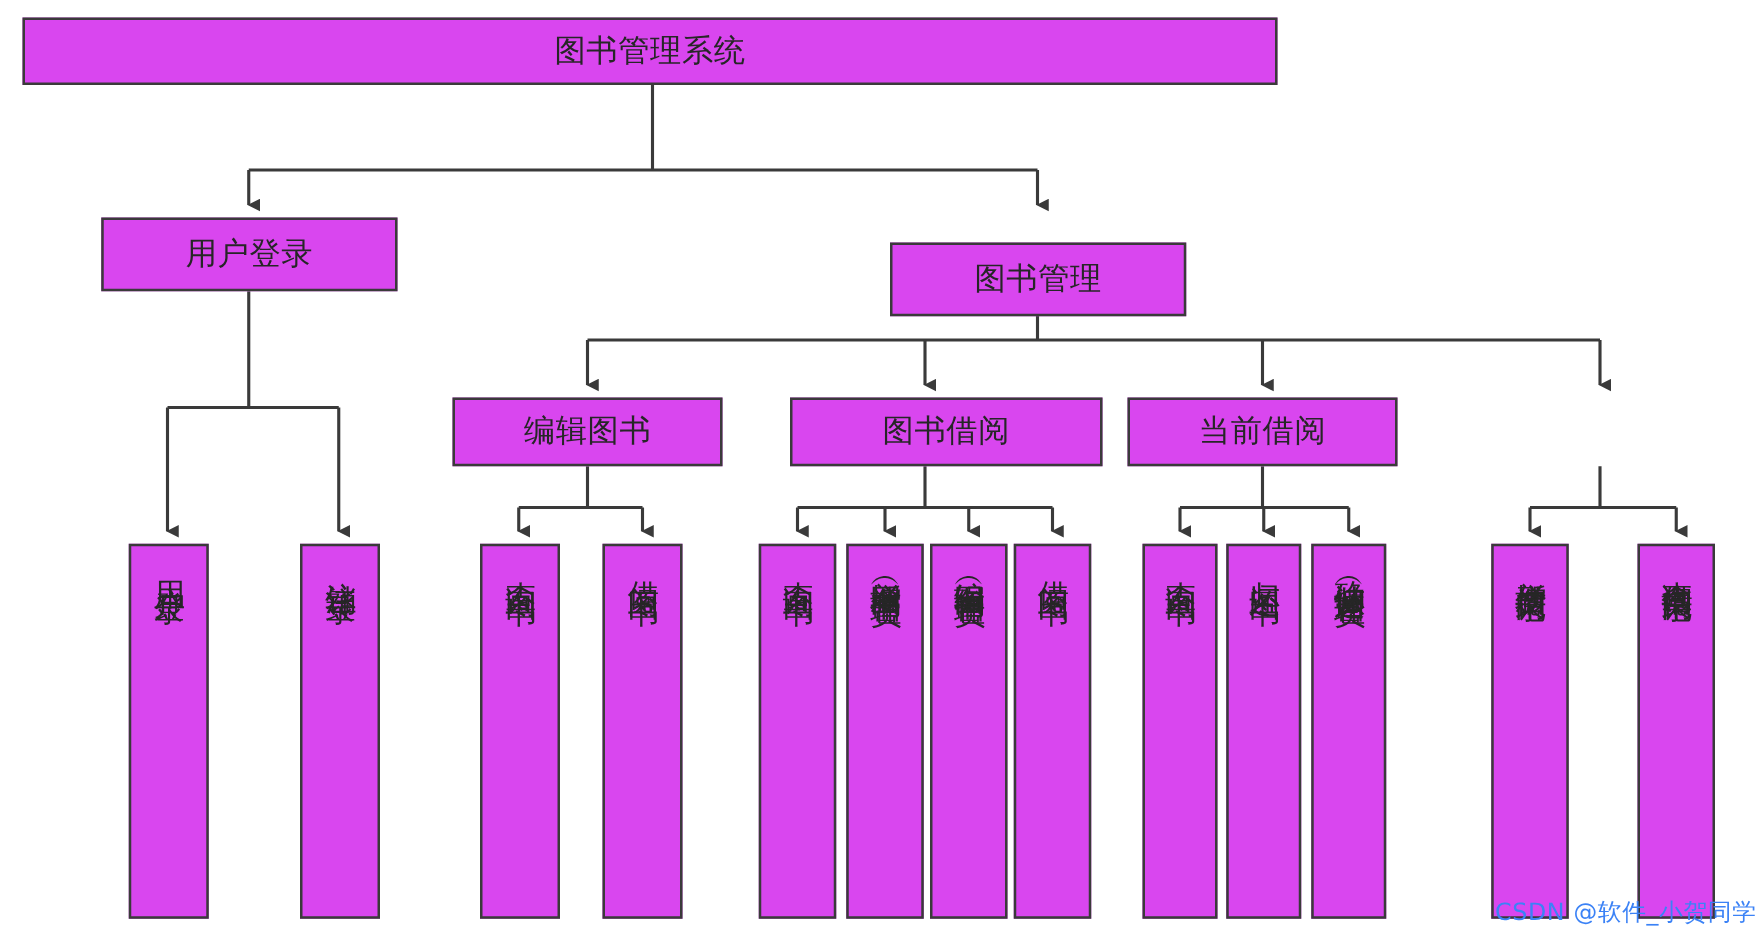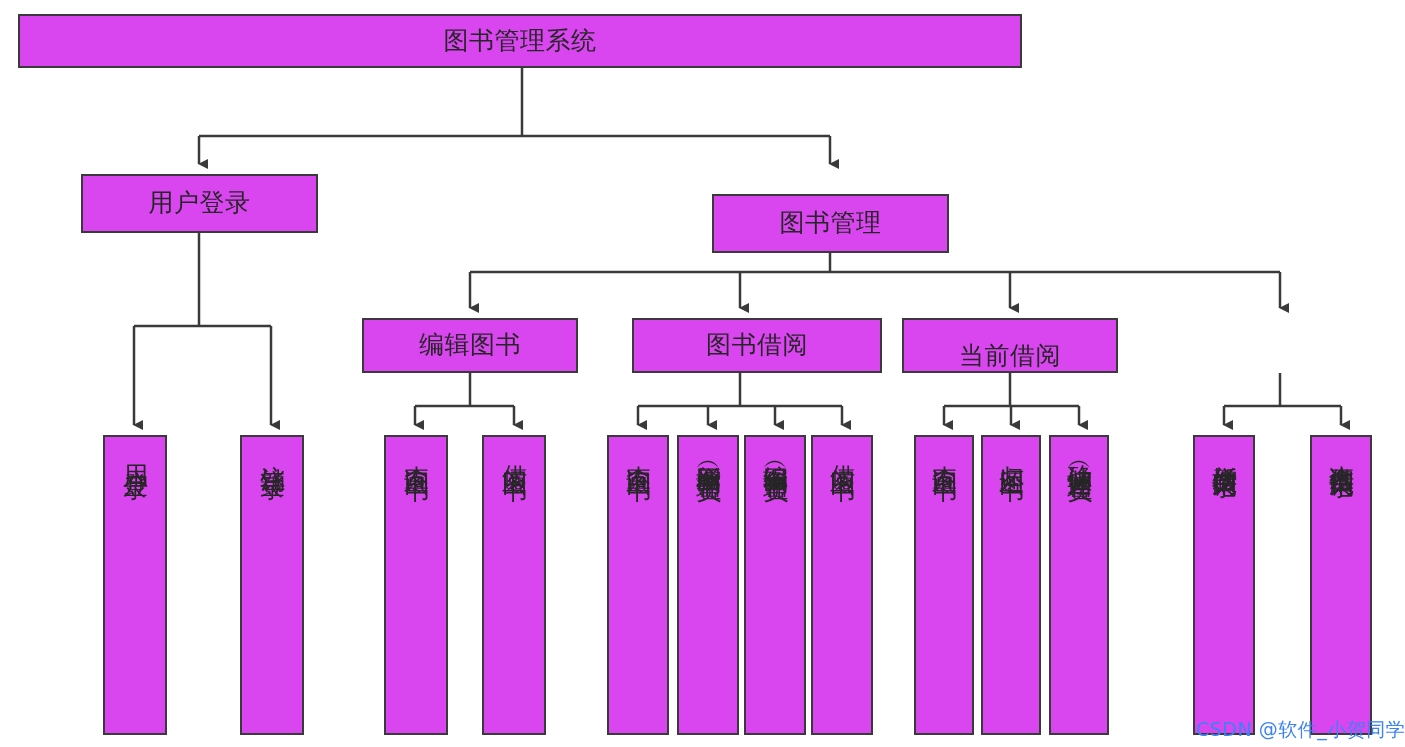--- a/index.html
+++ b/index.html
@@ -139,21 +139,21 @@
   <div class="node horiz" style="left:712px; top:174px; width:237px; height:59px;margin-top:20px;">
     <span class="label">图书管理</span>
   </div>
 
   <div class="node horiz" style="left:362px; top:318px; width:216px; height:55px;">
     <span class="label">编辑图书</span>
   </div>
   <div class="node horiz" style="left:632px; top:318px; width:250px; height:55px;">
     <span class="label">图书借阅</span>
   </div>
-  <div class="node horiz" style="left:902px; top:318px; width:216px; height:55px;align-items:flex-end;">
+  <div class="node horiz" style="left:902px; top:318px; width:216px; height:55px;">
     <span class="label">当前借阅</span>
   </div>
 
   <div class="node vert" style="left:103px; top:435px; width:64px; height:300px;">
     <span class="label">用户登录</span>
   </div>
   <div class="node vert" style="left:240px; top:435px; width:64px; height:300px;">
     <span class="label">注销登录</span>
   </div>
 

